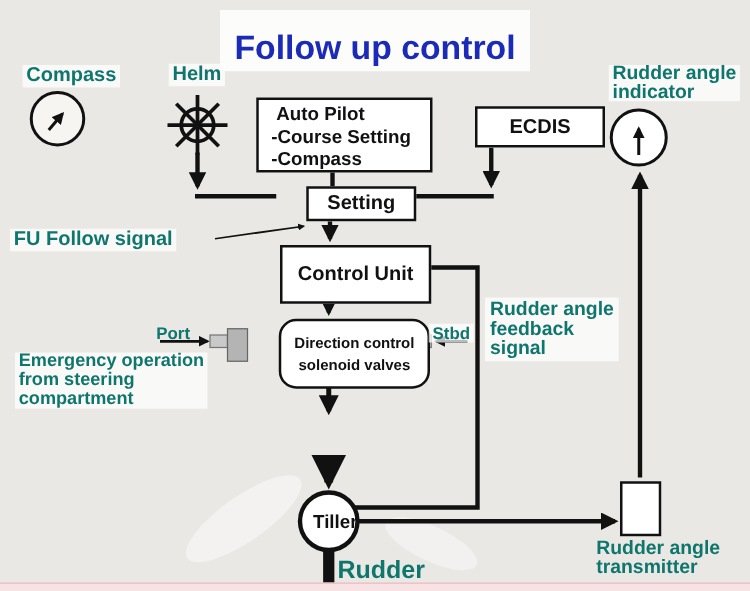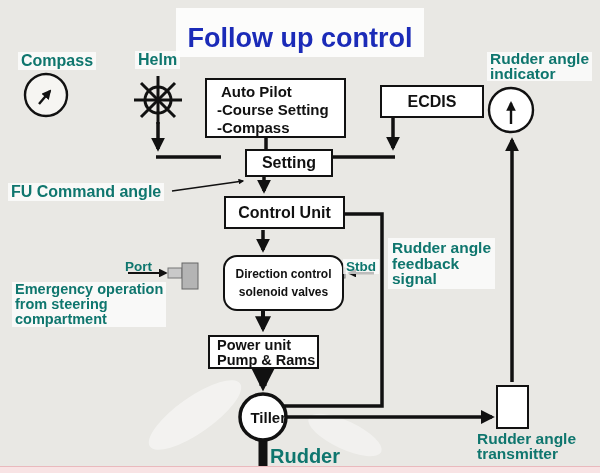--- a/index.html
+++ b/index.html
@@ -109,48 +109,44 @@
   </div>
 
   <div class="box center" style="left:355px; top:85px; width:104px; height:33px; font-size:16px;">
     <div>ECDIS</div>
   </div>
 
   <div class="box center" style="left:220px; top:149px; width:88px; height:28px; font-size:16px;">
     <div>Setting</div>
   </div>
 
-  <div class="box center" style="left:199px; top:196px; width:121px; height:33px; font-size:16px;">
+  <div class="box center" style="left:199px; top:196px; width:121px; height:47px; font-size:16px;">
     <div>Control Unit</div>
   </div>
 
   <div class="box center" style="left:198px; top:255px; width:121px; height:56px; font-size:12px; line-height:18px;border-radius:14px;">
     <div>Direction control</div>
     <div>solenoid valves</div>
   </div>
 
-  <div class="box" style="left:208px; top:335px; width:111px; height:34px; font-size:14.5px; line-height:15px; padding:1px 0 0 7px;">
-    <div>Power unit</div>
-    <div>Pump &amp; Rams</div>
-  </div>
 
   <div class="box" style="left:496px; top:385px; width:33px; height:44px;"></div>
 
   <div class="tiller-text">Tiller</div>
 
   <div class="lbl wbg" style="left:18px; top:52px; font-size:16px;">Compass</div>
 
   <div class="lbl wbg" style="left:135px; top:51px; font-size:16px;">Helm</div>
 
   <div class="lbl wbg" style="left:487px; top:52px; font-size:15.5px; line-height:14.5px;">
     <div>Rudder angle</div>
     <div>indicator</div>
   </div>
 
-  <div class="lbl wbg" style="left:8px; top:183px; font-size:16px;">FU Command angle</div>
+  <div class="lbl wbg" style="left:8px; top:183px; font-size:16px;">FU Follow signal</div>
 
   <div class="lbl wbg" style="left:12px; top:282px; font-size:14.5px; line-height:15px;">
     <div>Emergency operation</div>
     <div>from steering</div>
     <div>compartment</div>
   </div>
 
   <div class="lbl wbg" style="left:388px; top:238px; font-size:15.5px; line-height:15.5px; padding:2px 4px;">
     <div>Rudder angle</div>
     <div>feedback</div>

